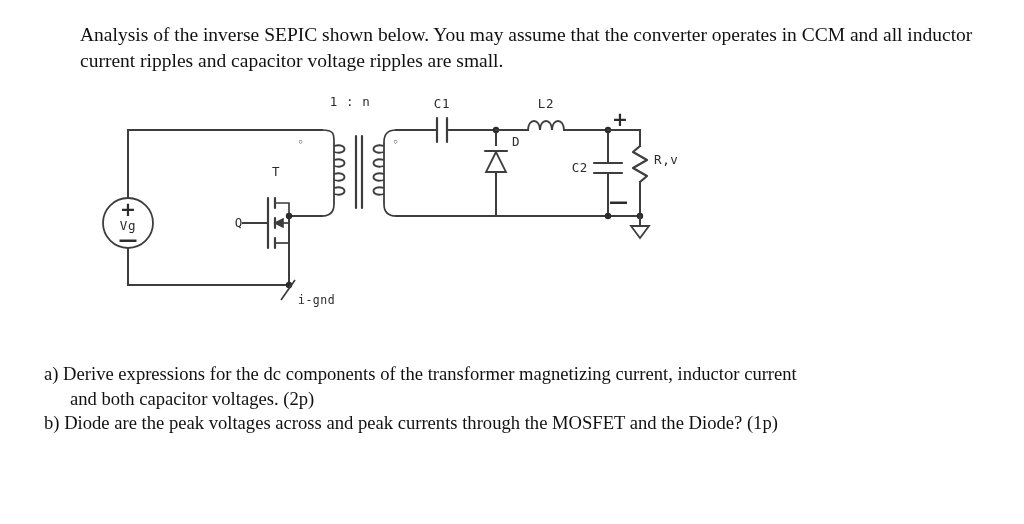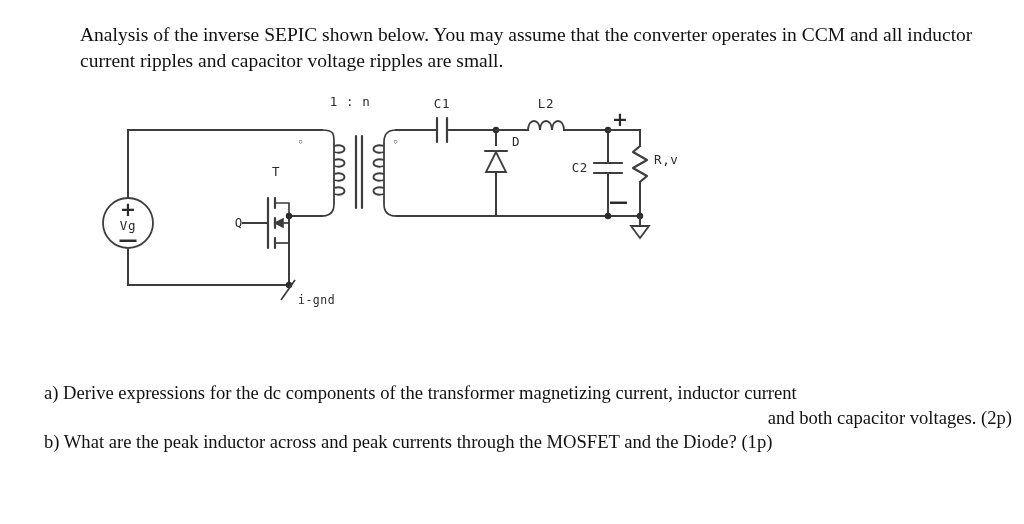--- a/index.html
+++ b/index.html
@@ -27,33 +27,33 @@
     font-size: 19.5px;
     line-height: 26px;
     text-align: left;
     color: #111;
   }
 
   
   #questions {
     position: absolute;
     left: 44px;
-    top: 381px;
+    top: 362px;
     width: 968px;
     font-size: 18.6px;
     line-height: 24.6px;
     color: #111;
   }
   .q-item {
     display: block;
     margin: 0 0 0 0;
     padding: 0;
   }
   .q-line1 { display: block; text-indent: 0; }
-  .q-line2 { display: block; padding-left: 26px; text-align: right; }
+  .q-line2 { display: block; padding-left: 26px; }
   .q-strong { font-weight: bold; }
 
   
   #circuit {
     position: absolute;
     left: 0px;
     top: 80px;
     width: 760px;
     height: 260px;
   }
@@ -274,21 +274,21 @@
   </div>
 
   <div id="questions">
 
     <div class="q-item">
       <span class="q-line1">a) Derive expressions for the dc components of the transformer magnetizing current, inductor current</span>
       <span class="q-line2">and both capacitor voltages. (2p)</span>
     </div>
 
     <div class="q-item">
-      <span class="q-line1">b) What are the peak inductor across and peak currents through the MOSFET and the Diode? (1p)</span>
+      <span class="q-line1">b) Diode are the peak voltages across and peak currents through the MOSFET and the Diode? (1p)</span>
     </div>
 
     <div class="q-item">
     </div>
 
   </div>
 
 </div>
 
 </body></html>

